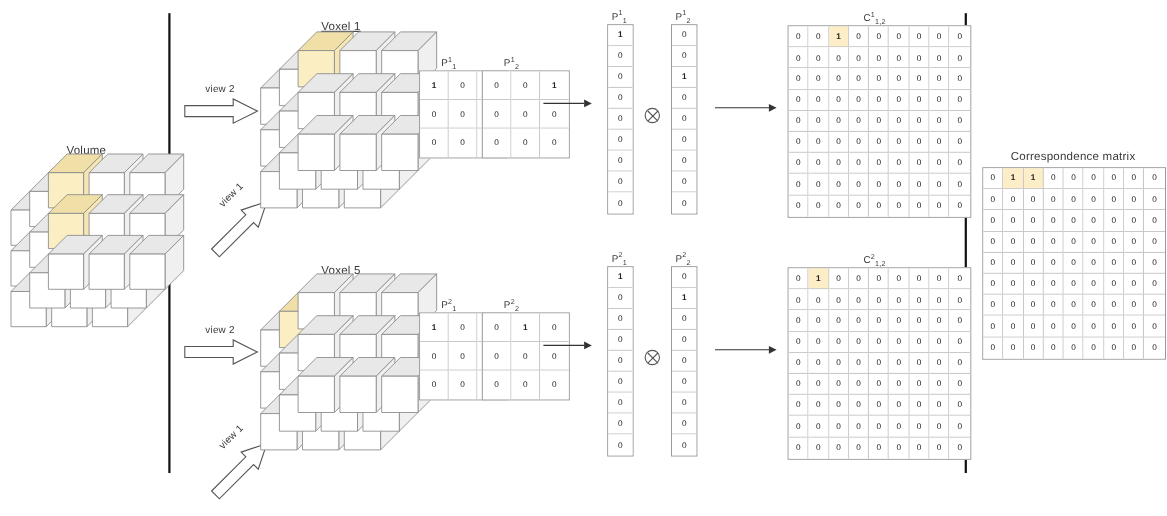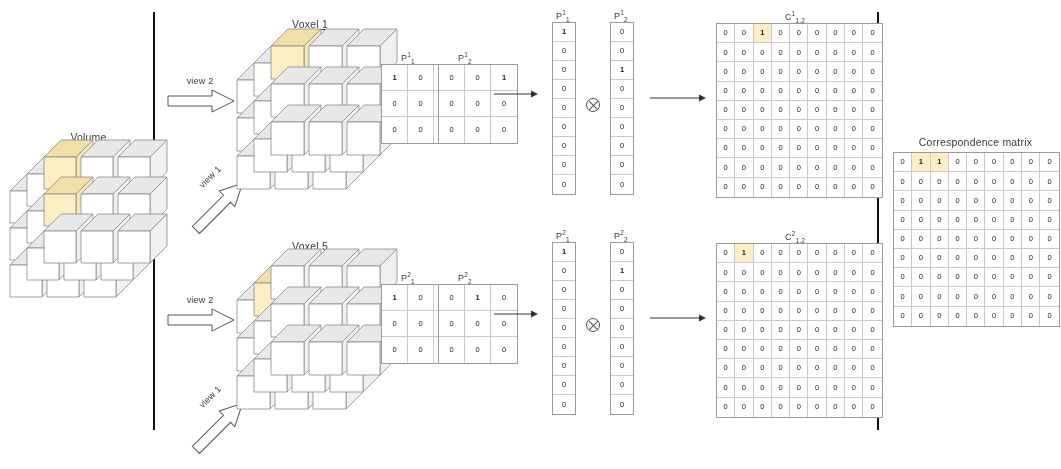--- a/index.html
+++ b/index.html
@@ -46,21 +46,21 @@
 
   .label-sub{font-size:6.5px;vertical-align:sub;}
   .label-sup{font-size:6.5px;vertical-align:super;}
 </style>
 </head>
 <body>
 
 <div class="divider" style="left:153px;top:12px;height:418px;"></div>
 <div class="divider" style="left:877px;top:12px;height:418px;"></div>
 
-<div class="caption caption-lg" style="left:16px;top:131px;width:145px;">Volume</div>
+<div class="caption caption-lg" style="left:6px;top:131px;width:145px;">Volume</div>
 <div class="abs" style="left:6px;top:145px;">
   <svg width="145" height="160" viewBox="0 0 145 160" aria-hidden="true">
       <g>
         <polygon points="4,46 21,29 53,29 36,46" fill="#e8e8e8" stroke="#8c8c8c" stroke-width="0.8" stroke-linejoin="round"></polygon>
         <polygon points="36,46 53,29 53,61 36,78" fill="#f0f0f0" stroke="#8c8c8c" stroke-width="0.8" stroke-linejoin="round"></polygon>
         <polygon points="4,46 36,46 36,78 4,78" fill="#ffffff" stroke="#8c8c8c" stroke-width="0.8" stroke-linejoin="round"></polygon>
       </g>
       <g>
         <polygon points="41,46 58,29 90,29 73,46" fill="#e8e8e8" stroke="#8c8c8c" stroke-width="0.8" stroke-linejoin="round"></polygon>
         <polygon points="73,46 90,29 90,61 73,78" fill="#f0f0f0" stroke="#8c8c8c" stroke-width="0.8" stroke-linejoin="round"></polygon>

